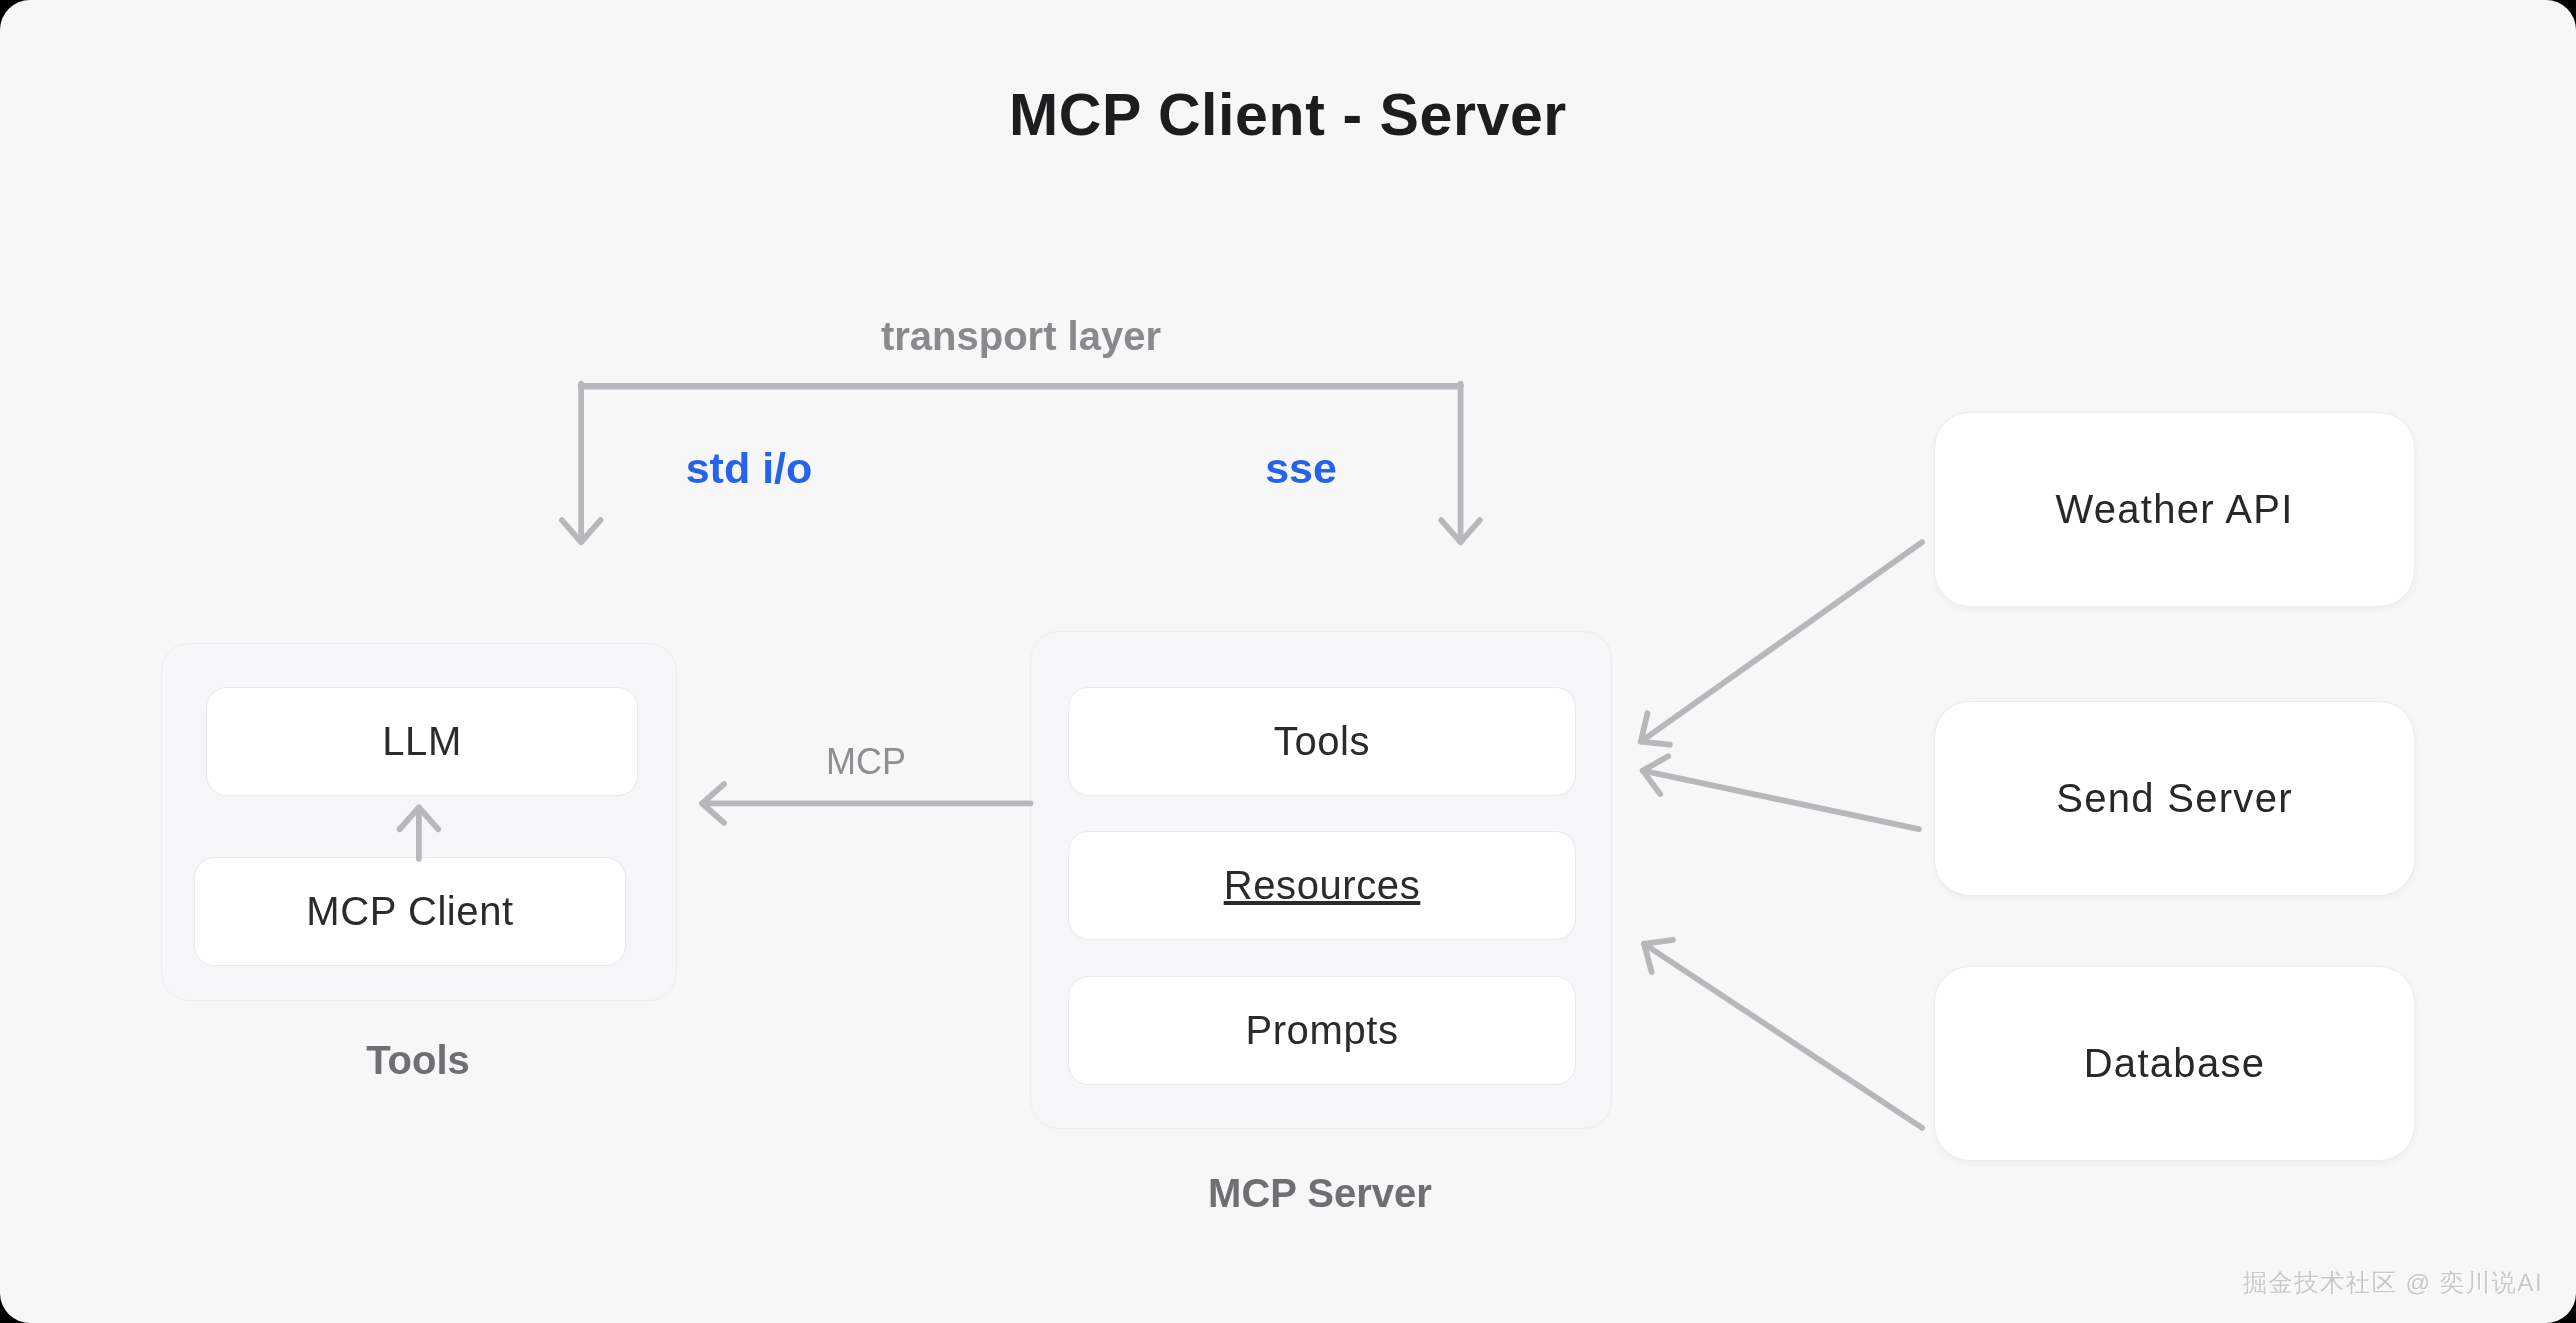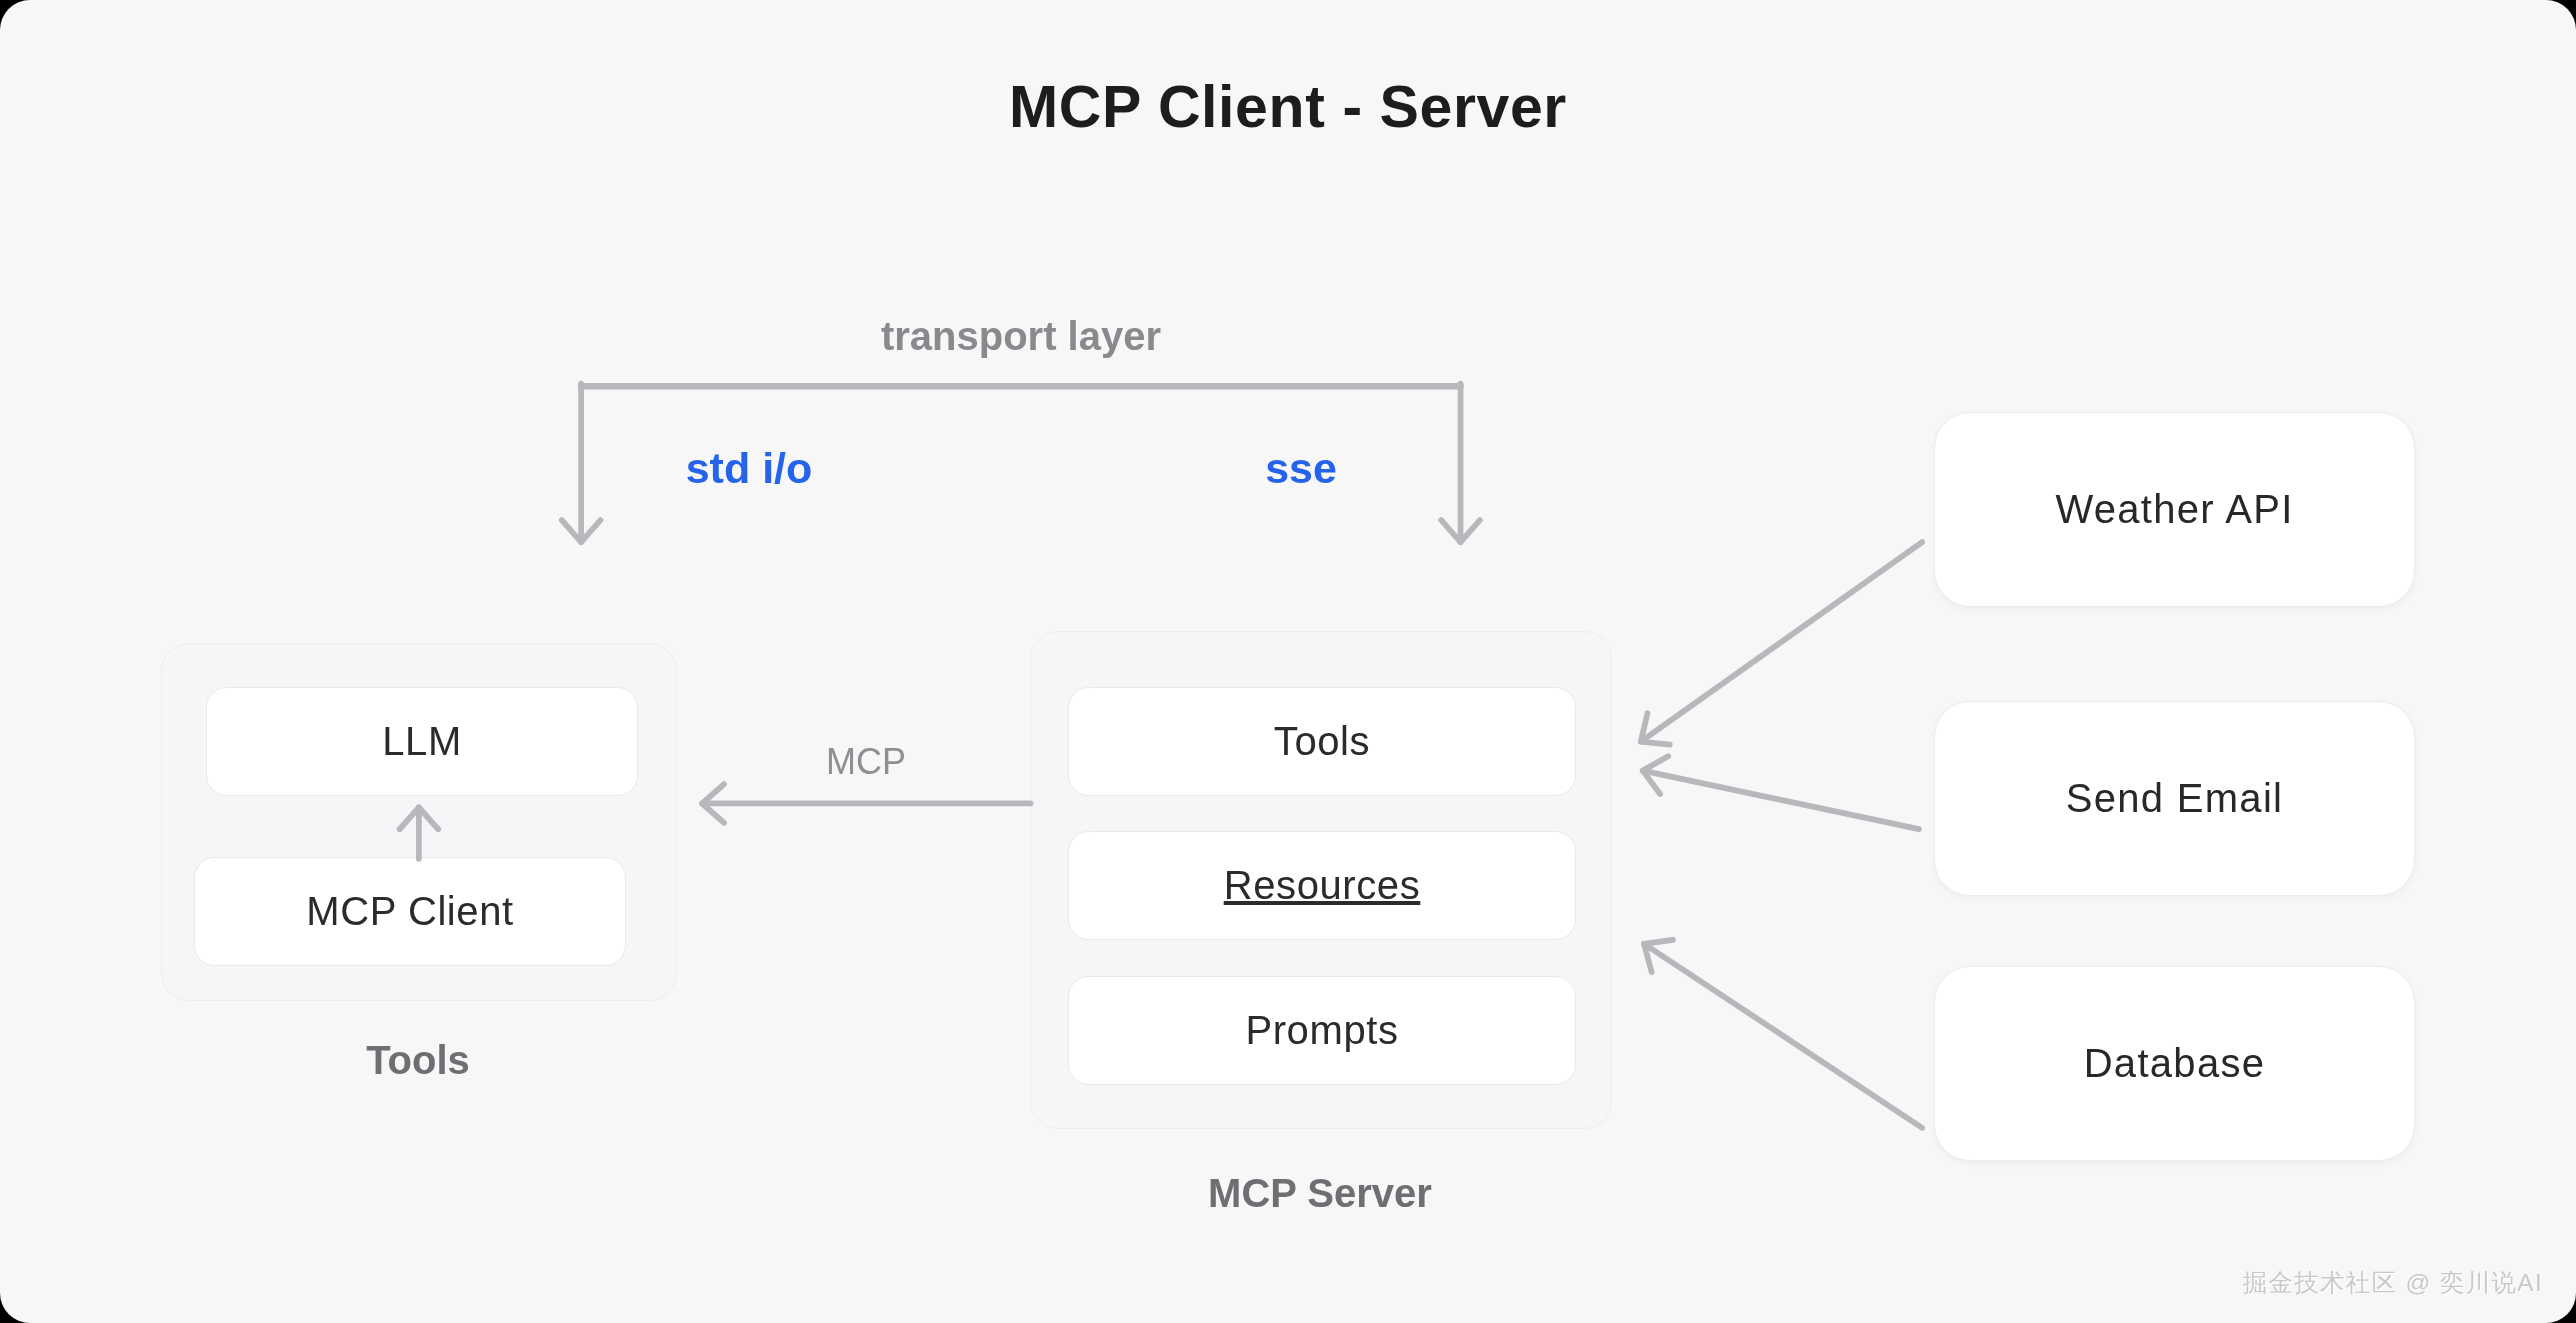--- a/index.html
+++ b/index.html
@@ -1,20 +1,20 @@
 <!DOCTYPE html>
 <html style="font-size:10.3px"><head>
 <meta charset="utf-8">
 <style>
   html,body{margin:0;padding:0;background:#000;}
   .canvas{position:relative;width:2576px;height:1323px;background:#000;overflow:hidden;
           font-family:"Liberation Sans","DejaVu Sans",sans-serif;}
   .panel{position:absolute;left:0;top:0;right:0;bottom:0;background:#f7f7f8;border-radius:30px;}
 
-  .title{position:absolute;left:0;right:0;top:73px;margin:0;text-align:center;
+  .title{position:absolute;left:0;right:0;top:73px;margin:8px;text-align:center;
          font-size:59px;font-weight:700;color:#1d1d1f;letter-spacing:0.6px;}
 
   .transport-label{position:absolute;left:699px;top:314px;width:644px;text-align:center;
          font-size:40px;font-weight:700;color:#8a8a8e;}
 
   .proto{position:absolute;width:322px;text-align:center;font-size:43px;font-weight:700;color:#2563eb;}
   .proto.stdio{left:580px;top:444px;padding-left:8px;}
   .proto.sse{left:1140px;top:444px;}
 
   .group{position:absolute;background:#f6f6f8;border:1.9px solid #ededef;border-radius:28px;}
@@ -69,21 +69,21 @@
 
     <div class="group server"></div>
     <div class="box tools">Tools</div>
     <div class="box resources">Resources</div>
     <div class="box prompts">Prompts</div>
     <div class="group-label server-label">MCP Server</div>
 
     <div class="mcp-arrow-label">MCP</div>
 
     <div class="box ext weather">Weather API</div>
-    <div class="box ext email">Send Email</div>
+    <div class="box ext email">Send Server</div>
     <div class="box ext db">Database</div>
 
     <svg class="arrows" viewBox="0 0 4000 2055">
       <defs>
         <marker id="chev" markerUnits="userSpaceOnUse" markerWidth="100" markerHeight="100" refX="48" refY="48" orient="auto">
           <path d="M14 18 L48 48 L14 78" fill="none" stroke="#b8b8bc" stroke-width="9" stroke-linecap="round" stroke-linejoin="round"></path>
         </marker>
       </defs>
       <path class="bracket" d="M902 600 L2268 600"></path>
       <path d="M902 596 L902 842" marker-end="url(#chev)"></path>

